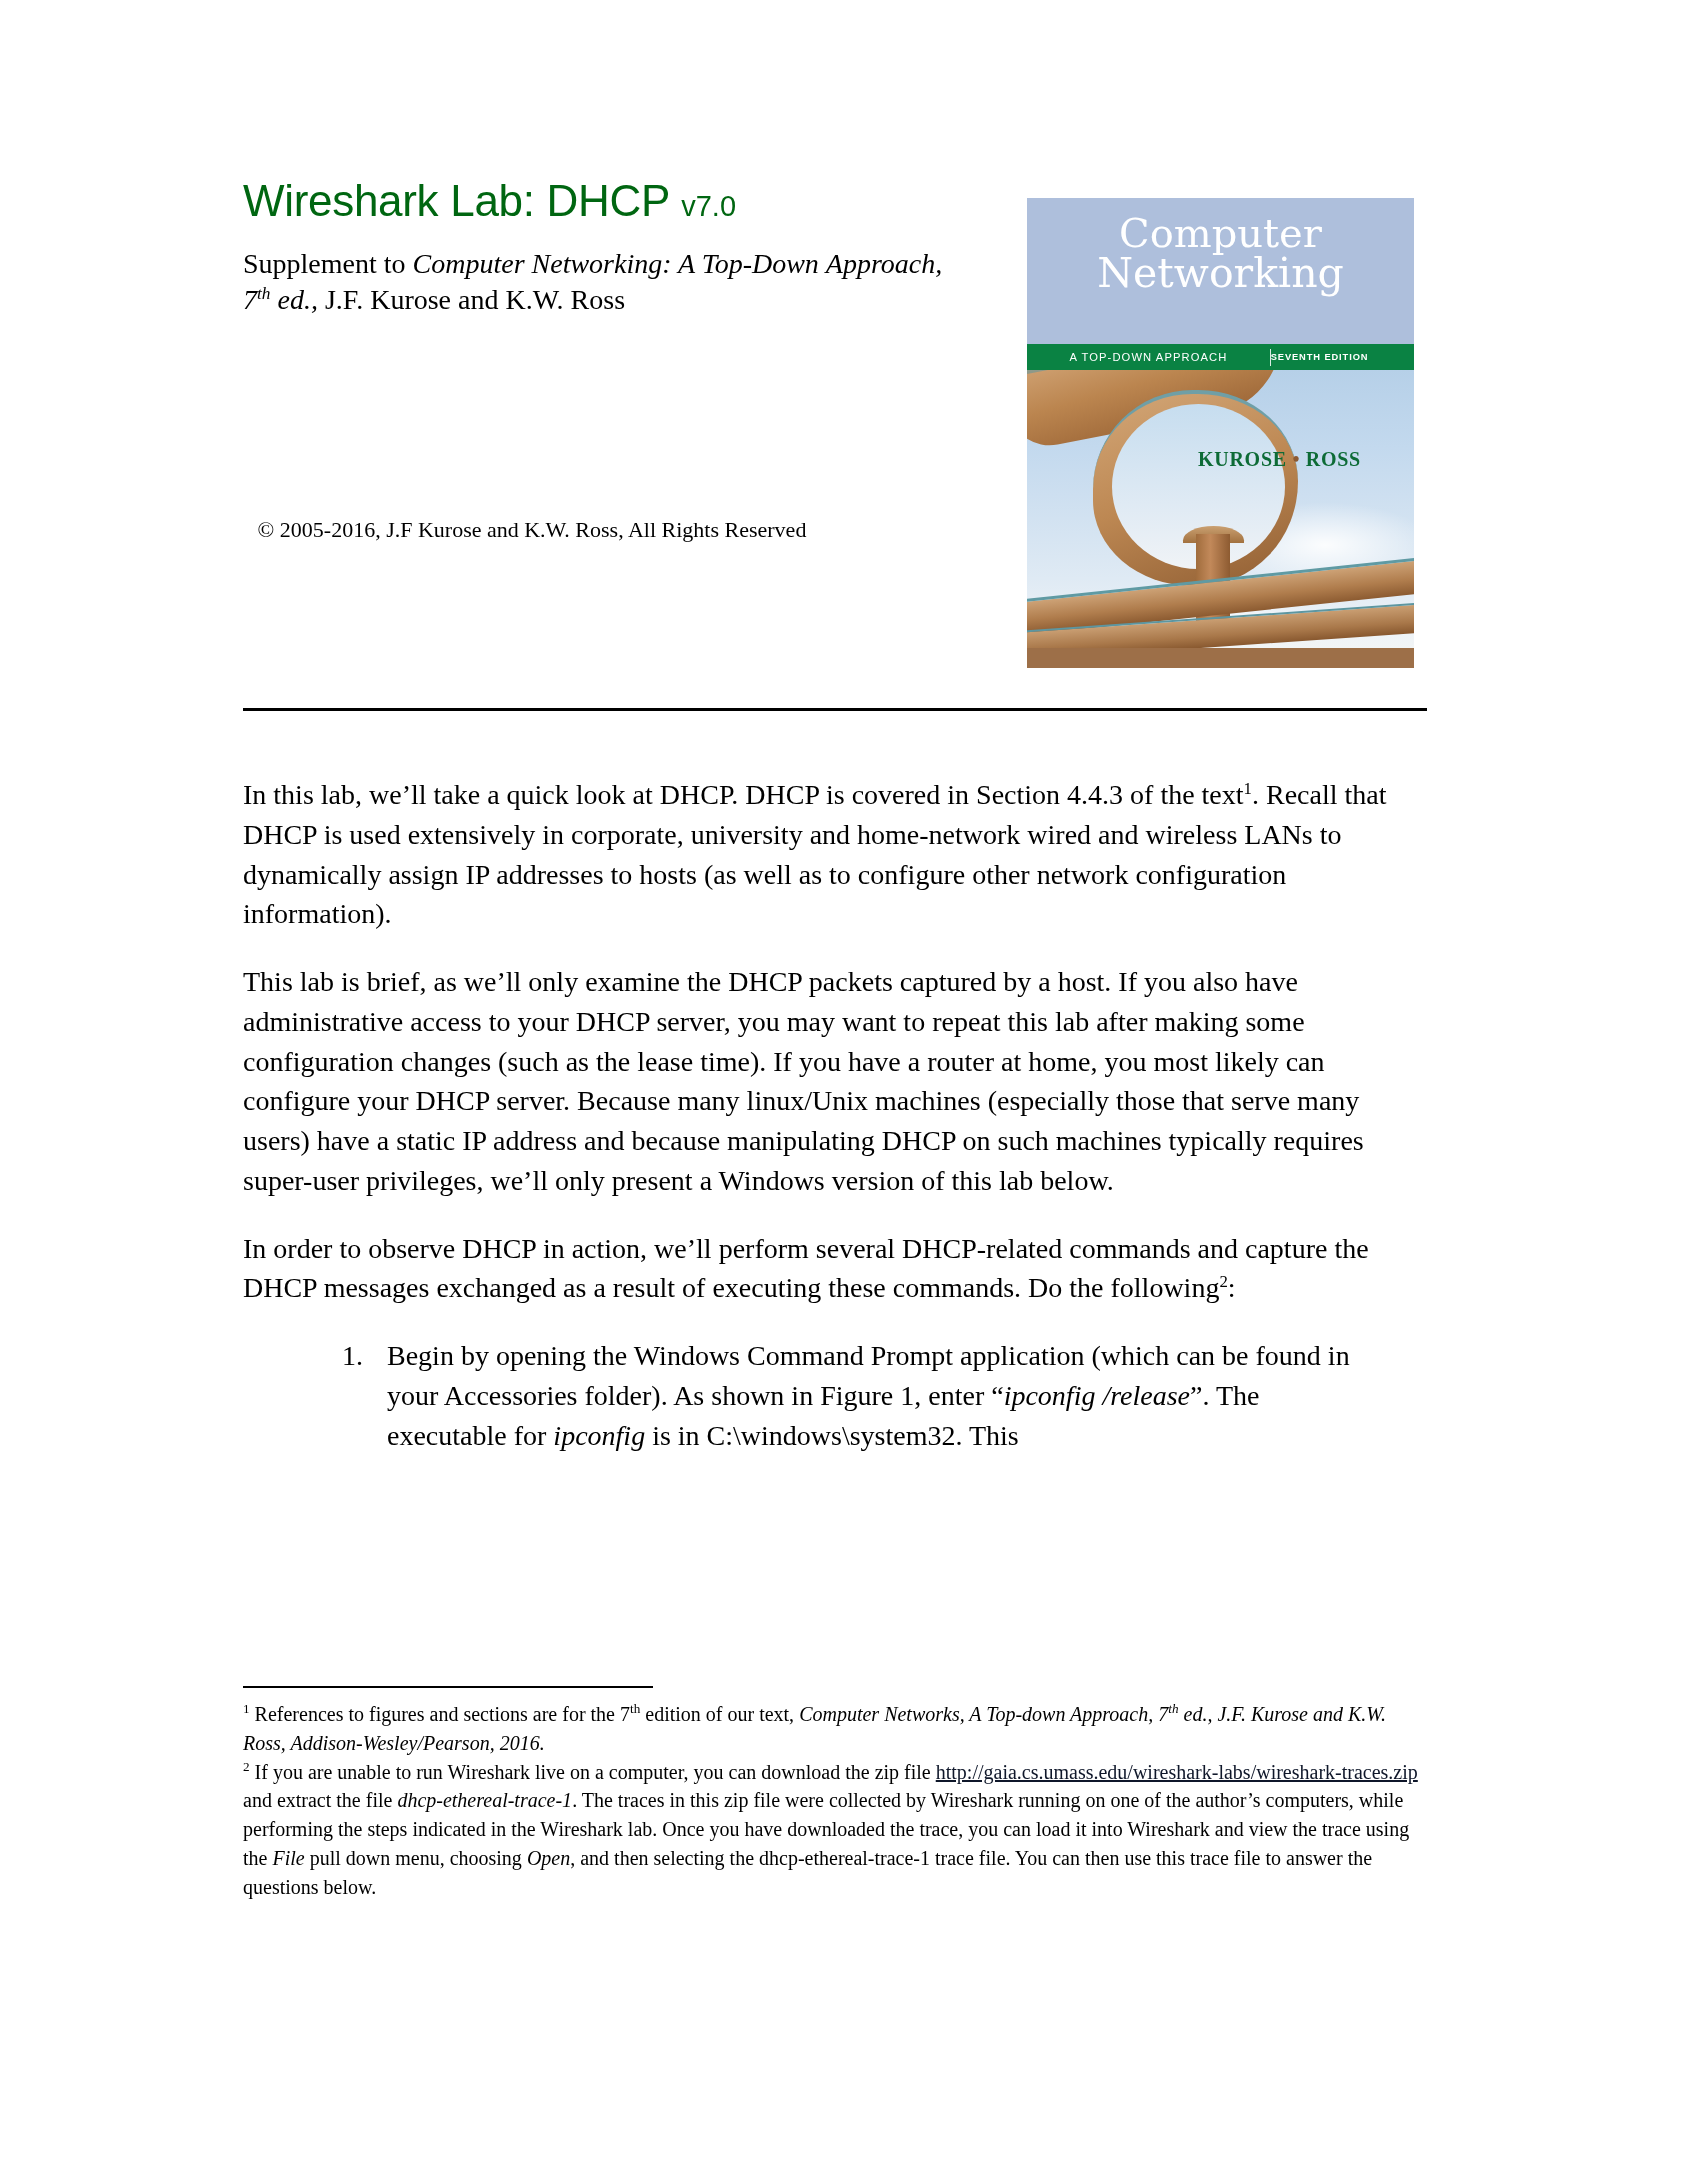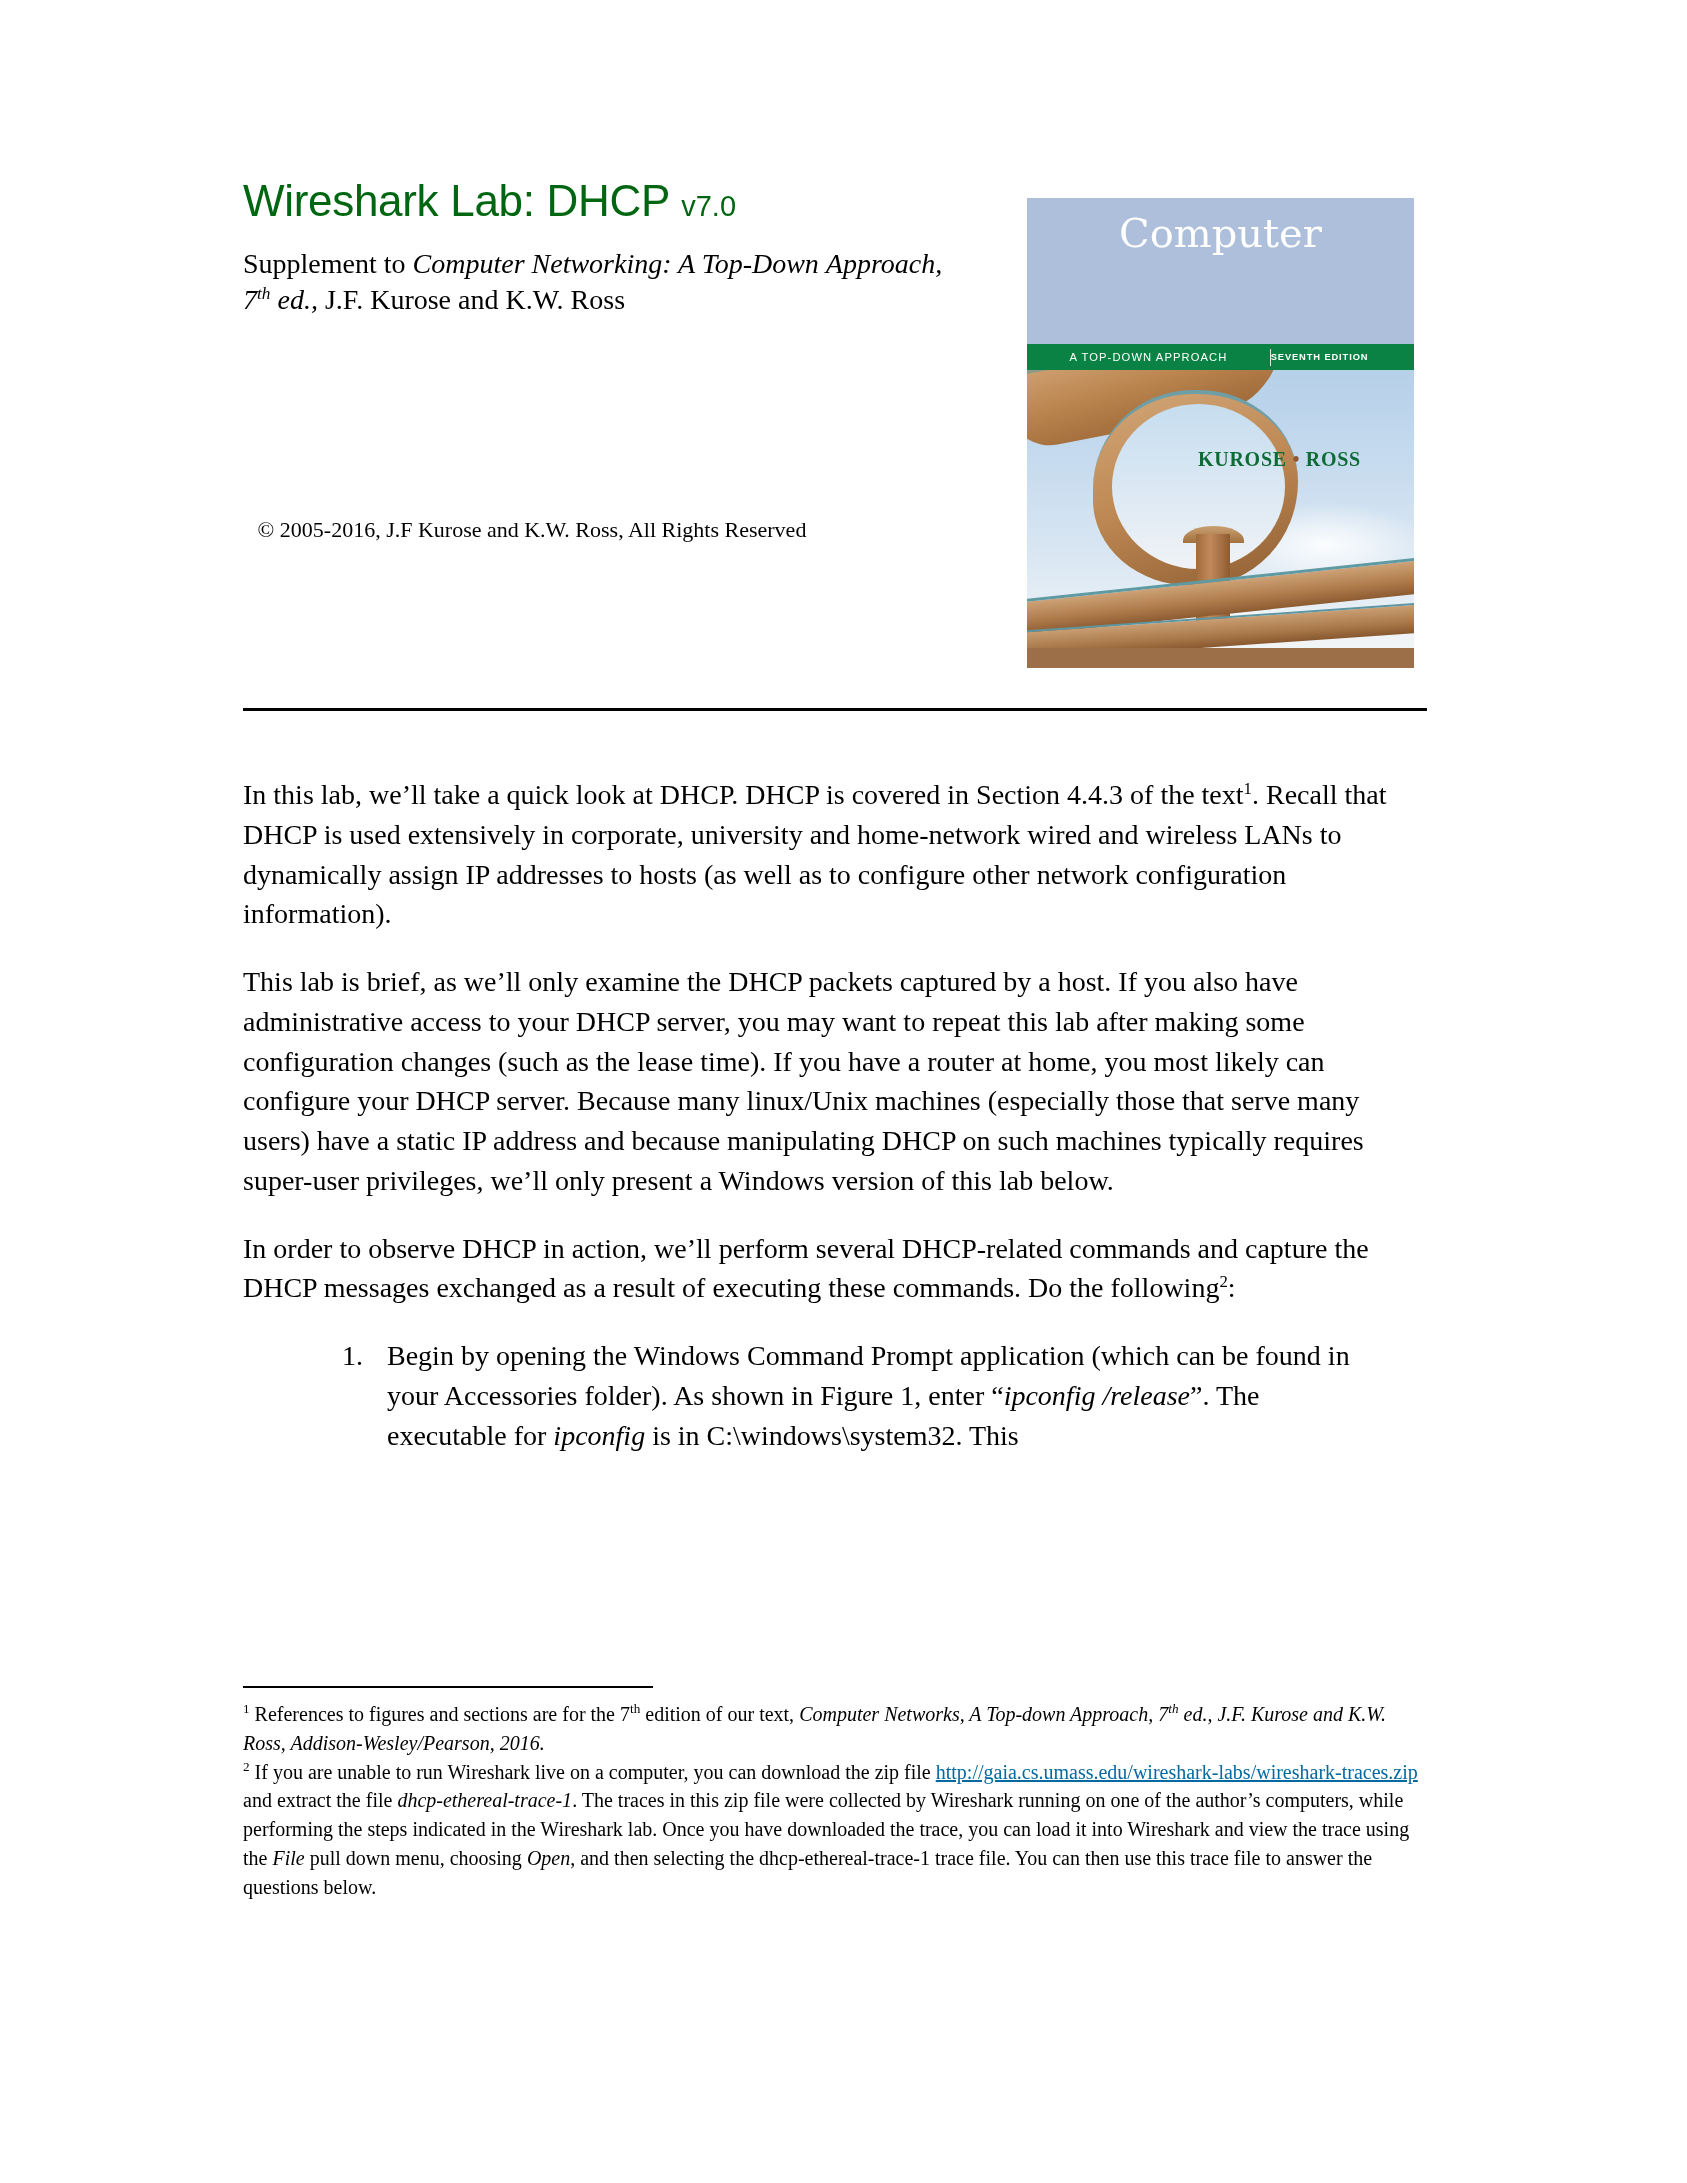--- a/index.html
+++ b/index.html
@@ -374,21 +374,21 @@
     margin: 0 0 0 0;
     text-align: left;
   }
   p.footnote i { font-style: italic; }
   p.footnote sup.fnmark {
     font-size: 0.66em;
     vertical-align: super;
     line-height: 0;
   }
   a.fnlink {
-    color: #0369a1;
+    color: #0f172a;
     text-decoration: underline;
   }
 </style>
 </head>
 <body>
 
 <div class="page">
 
   <div class="header-zone">
     <div class="header-left">
@@ -400,20 +400,21 @@
 
       <div class="copyright">© 2005-2016, J.F Kurose and K.W. Ross, All Rights Reserved</div>
     </div>
   </div>
 
   <div class="book-cover">
     <div class="cover-top-band"></div>
 
     <div class="cover-title">
       <span class="ln1">Computer</span>
+      <span class="ln2">Networking</span>
     </div>
 
     <div class="cover-green-band">
       <div class="cover-approach">A TOP-DOWN APPROACH</div>
       <div class="cover-band-div"></div>
       <div class="cover-edition">SEVENTH EDITION</div>
     </div>
 
     <div class="cover-photo">
       <div class="cloud1"></div>

